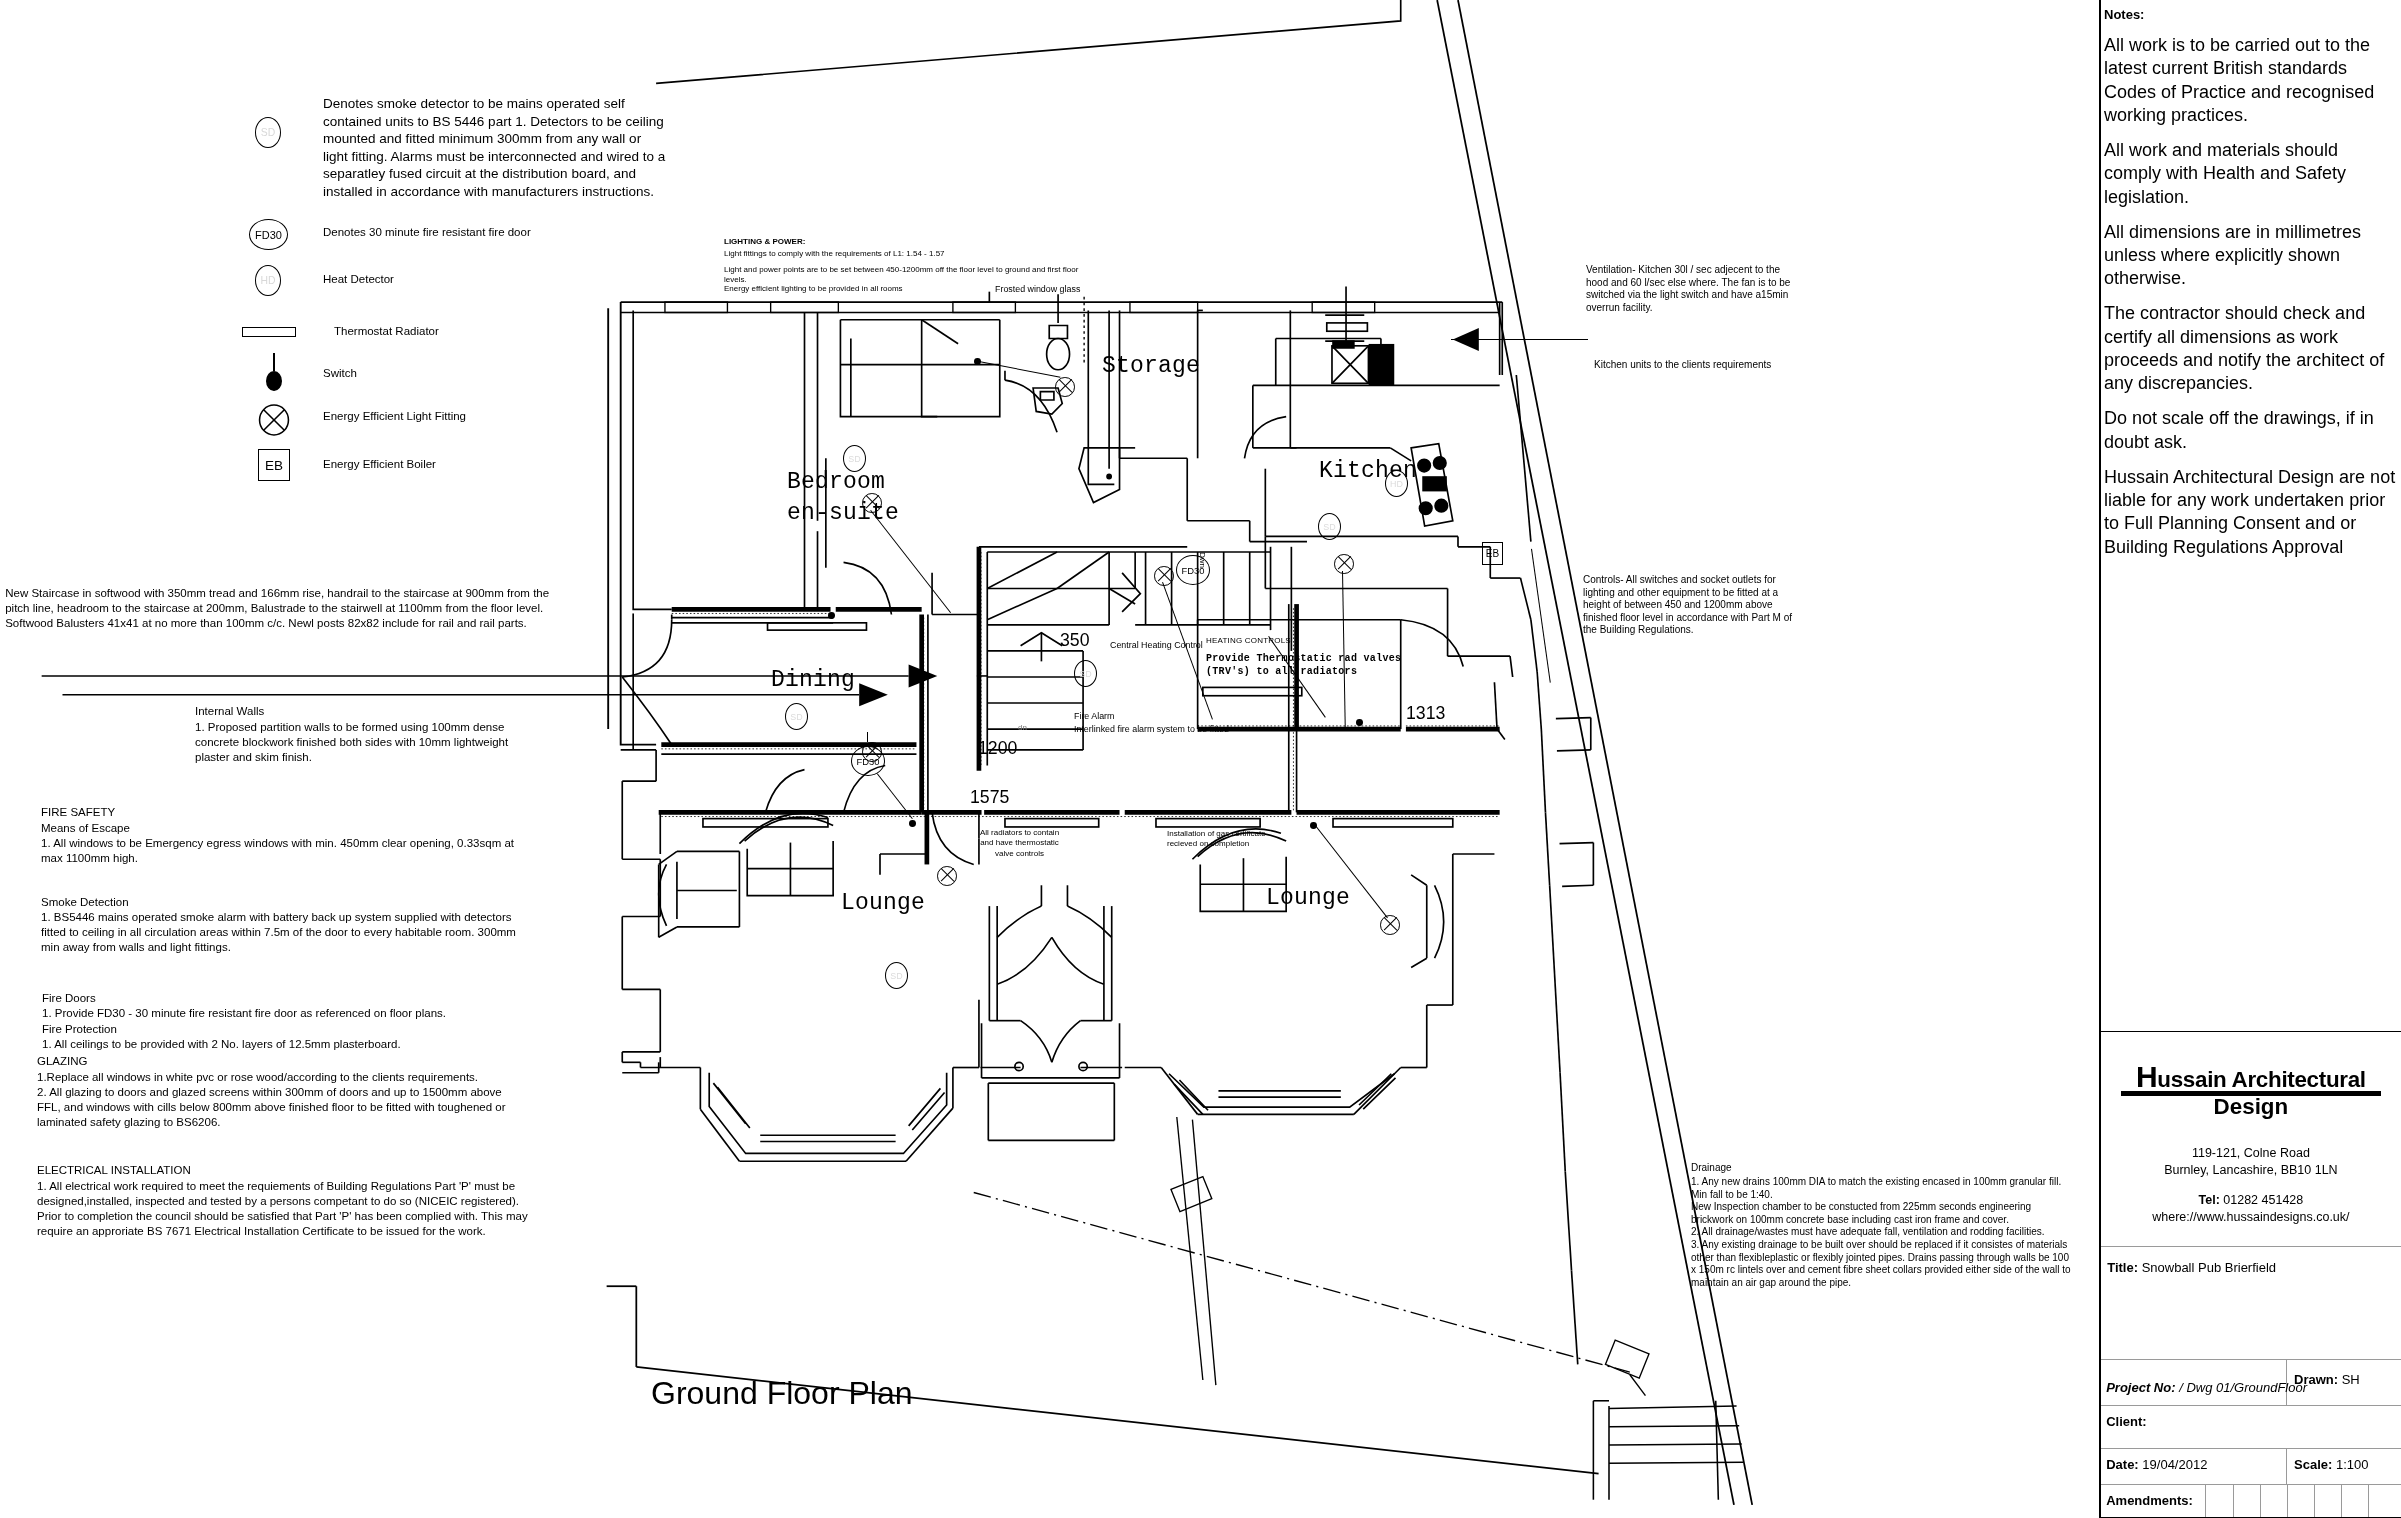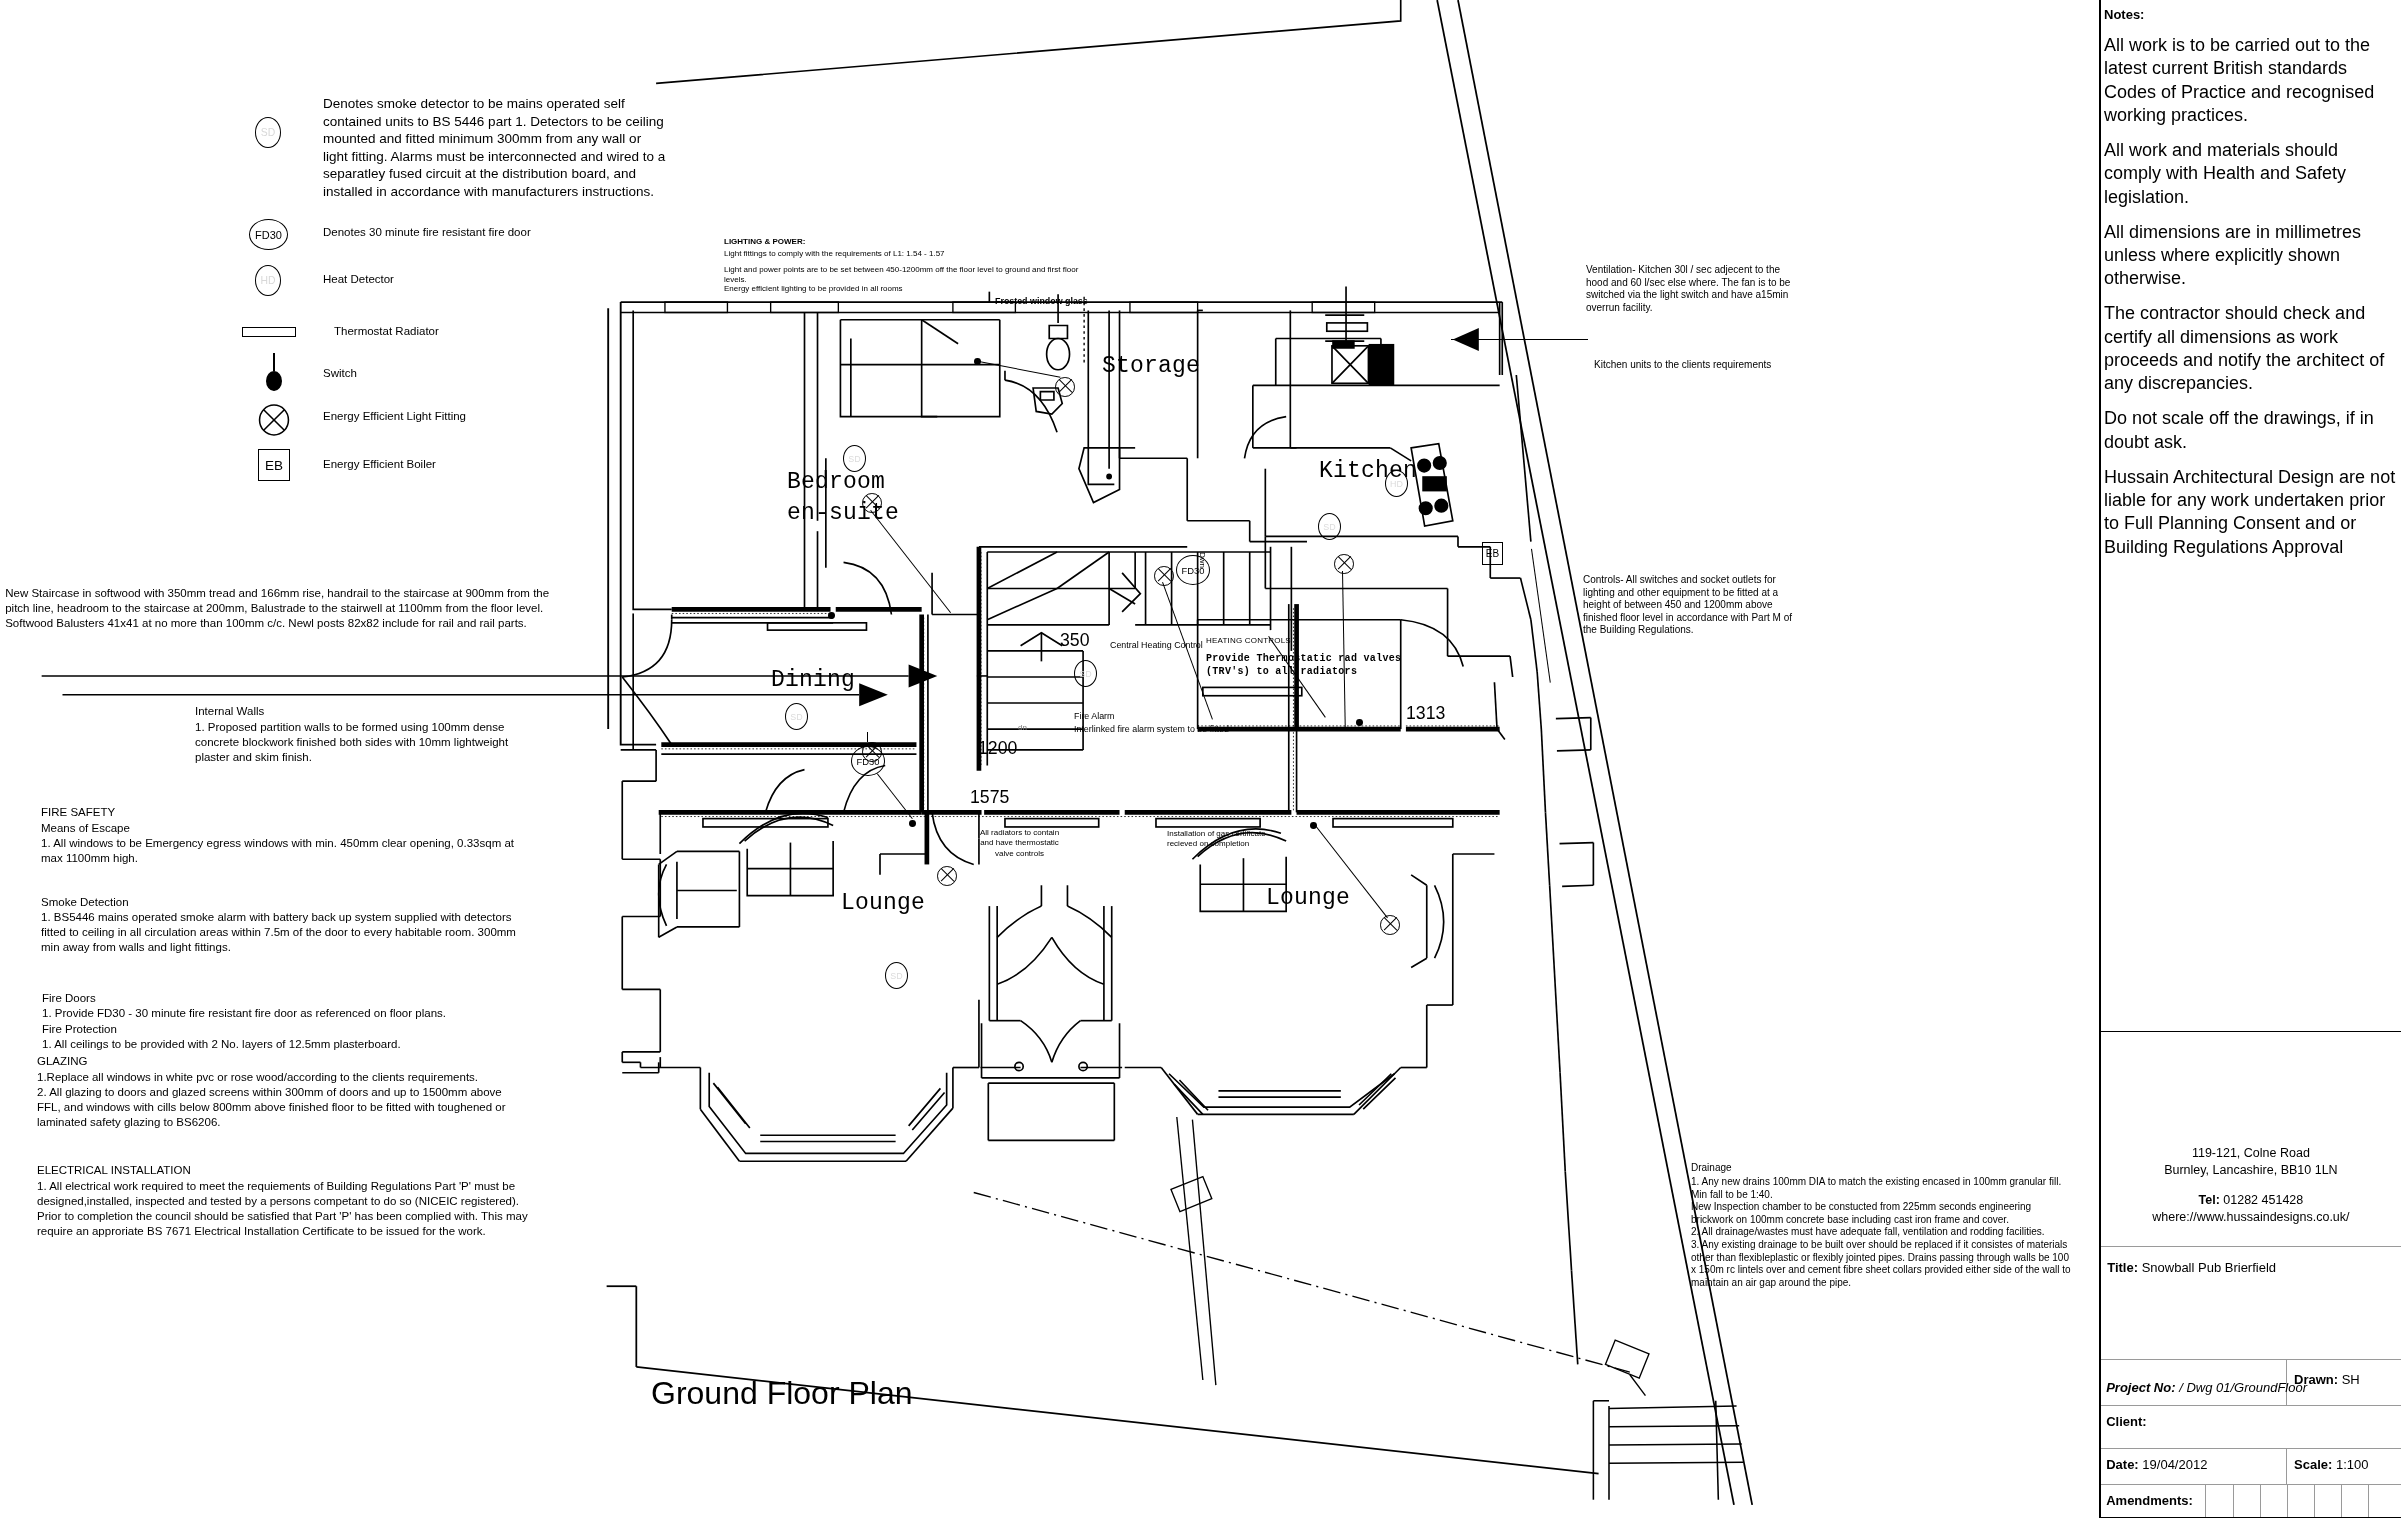--- a/index.html
+++ b/index.html
@@ -499,21 +499,21 @@
 <div class="note" style="left:37px;top:1070px;width:490px;white-space:pre-line;">1.Replace all windows in white pvc or rose wood/according to the clients requirements.
 2. All glazing to doors and glazed screens within 300mm of doors and up to 1500mm above FFL, and windows with cills below 800mm above finished floor to be fitted with toughened or laminated safety glazing to BS6206.</div>
 
 <div class="note" style="left:37px;top:1163px;">ELECTRICAL INSTALLATION</div>
 <div class="note" style="left:37px;top:1179px;width:495px;">1. All electrical work required to meet the requiements of Building Regulations Part 'P' must be designed,installed, inspected and tested by a persons competant to do so (NICEIC registered). Prior to completion the council should be satisfied that Part 'P' has been complied with. This may require an approriate BS 7671 Electrical Installation Certificate to be issued for the work.</div>
 
 <div class="plantxt xs" style="left:724px;top:237px;font-weight:bold;">LIGHTING &amp; POWER:</div>
 <div class="plantxt xs" style="left:724px;top:249px;width:365px;">Light fittings to comply with the requirements of L1: 1.54 - 1.57</div>
 <div class="plantxt xs" style="left:724px;top:265px;width:365px;">Light and power points are to be set between    450-1200mm off the floor level to ground and first floor levels.</div>
 <div class="plantxt xs" style="left:724px;top:284px;width:365px;">Energy efficient lighting to be provided in all rooms</div>
-<div class="plantxt s" style="left:995px;top:296px;font-weight:bold;">Frosted window glass</div>
+<div class="plantxt s" style="left:995px;top:284px;">Frosted window glass</div>
 
 <div class="note sm" style="left:1586px;top:245px;width:219px;">Ventilation- Kitchen 30l / sec adjecent to the hood and 60 l/sec else where. The fan is to be switched via the light switch and have a15min overrun facility.</div>
 <div class="note sm" style="left:1594px;top:340px;width:250px;">Kitchen units to the clients requirements</div>
 <div class="abs" style="left:1451px;top:339px;width:137px;height:1.4px;background:#000;"></div>
 
 <div class="note sm" style="left:1583px;top:555px;width:219px;">Controls- All switches and socket outlets for lighting and other equipment to be fitted at a height of between 450 and 1200mm above finished floor level in accordance with Part M of the Building Regulations.</div>
 <div class="abs" style="left:1531px;top:549px;width:1.4px;height:135px;background:#000;transform:rotate(-8deg);transform-origin:0 0;"></div>
 
 <div class="plantxt s" style="left:1110px;top:640px;">Central Heating Control</div>
 <div class="plantxt s" style="left:1074px;top:711px;">Fire Alarm</div>
@@ -611,20 +611,25 @@
   <div class="tb-line" style="left:185px;top:328px;width:1px;height:46px;"></div>
   <div class="tb-line" style="left:185px;top:417px;width:1px;height:36px;"></div>
   <div class="tb-line" style="left:104px;top:453px;width:1px;height:33px;"></div>
   <div class="tb-line" style="left:132px;top:453px;width:1px;height:33px;"></div>
   <div class="tb-line" style="left:159px;top:453px;width:1px;height:33px;"></div>
   <div class="tb-line" style="left:186px;top:453px;width:1px;height:33px;"></div>
   <div class="tb-line" style="left:213px;top:453px;width:1px;height:33px;"></div>
   <div class="tb-line" style="left:240px;top:453px;width:1px;height:33px;"></div>
   <div class="tb-line" style="left:267px;top:453px;width:1px;height:33px;"></div>
 
+  <div id="tb-logo">
+    <div class="l1"><span class="cap">H</span><span>ussain Architectural</span></div>
+    <div class="rule"></div>
+    <div class="l2">Design</div>
+  </div>
 
   <div id="tb-addr">
     <div>119-121, Colne Road</div>
     <div>Burnley, Lancashire, BB10 1LN</div>
   </div>
   <div id="tb-tel">
     <div><b>Tel:</b>
          <span>01282 451428</span></div>
     <div>where://www.hussaindesigns.co.uk/</div>
   </div>

